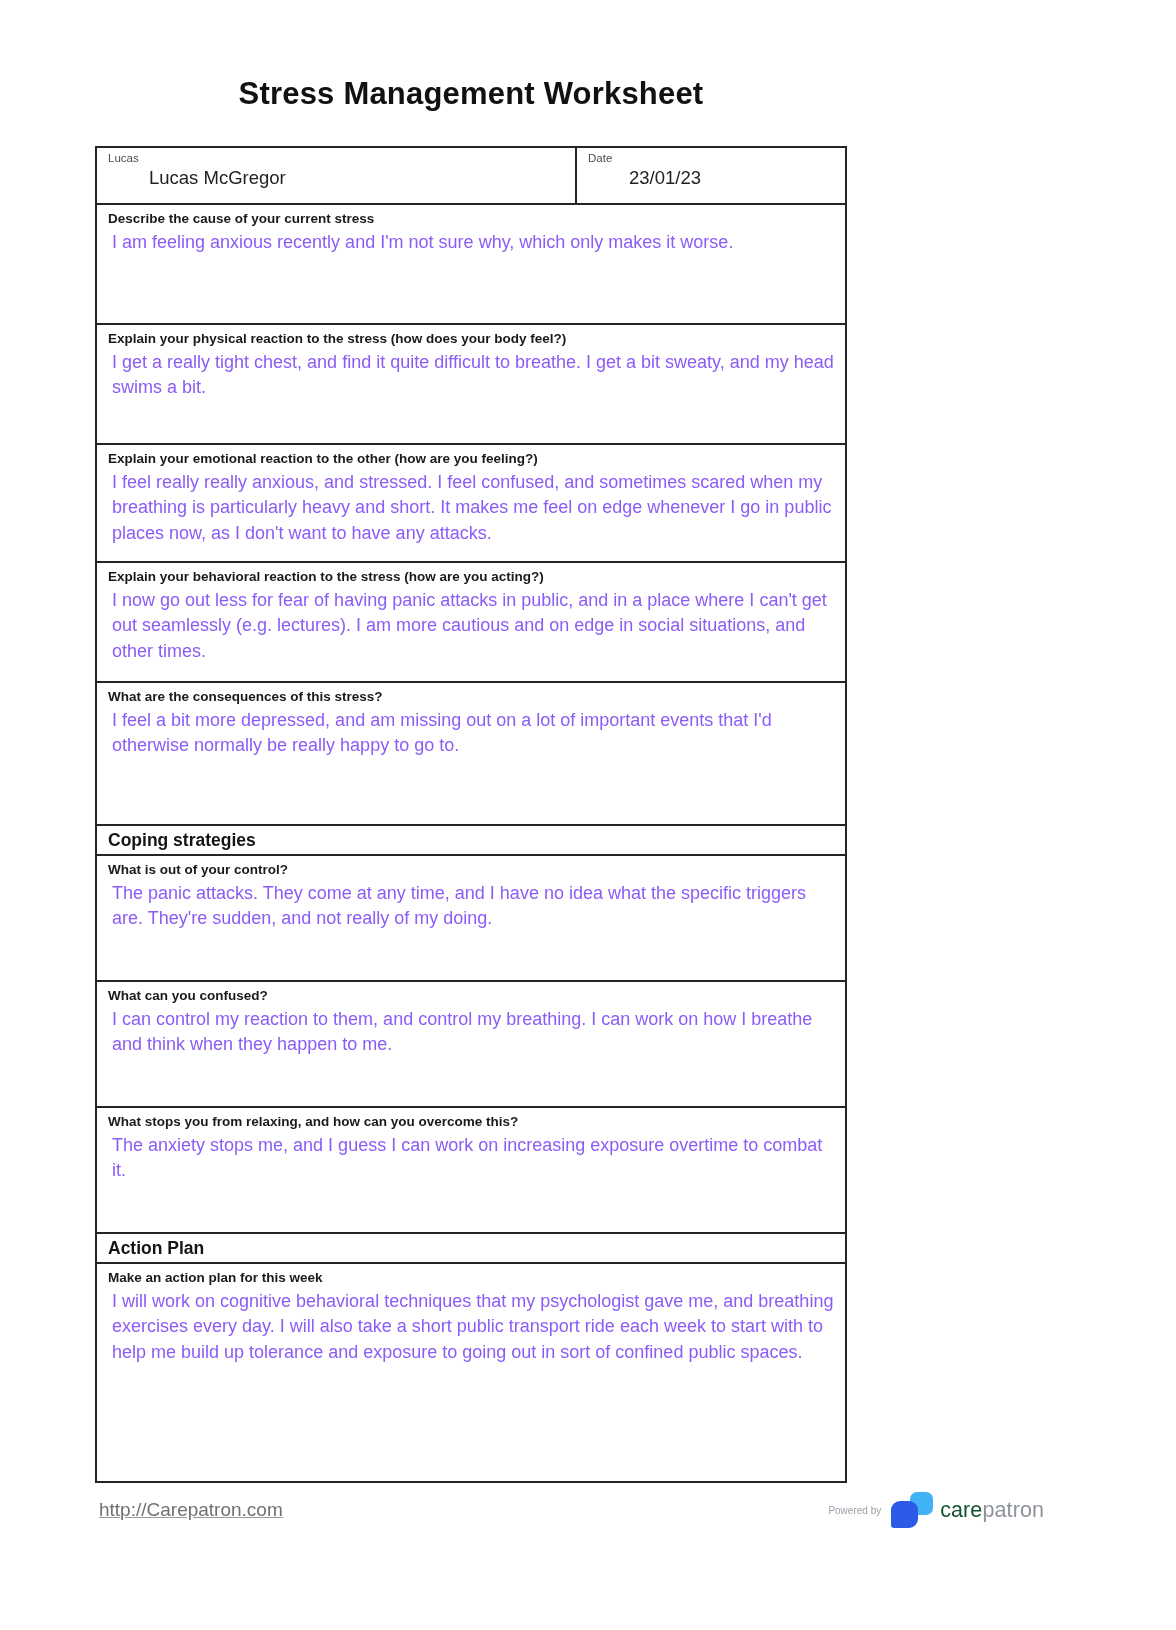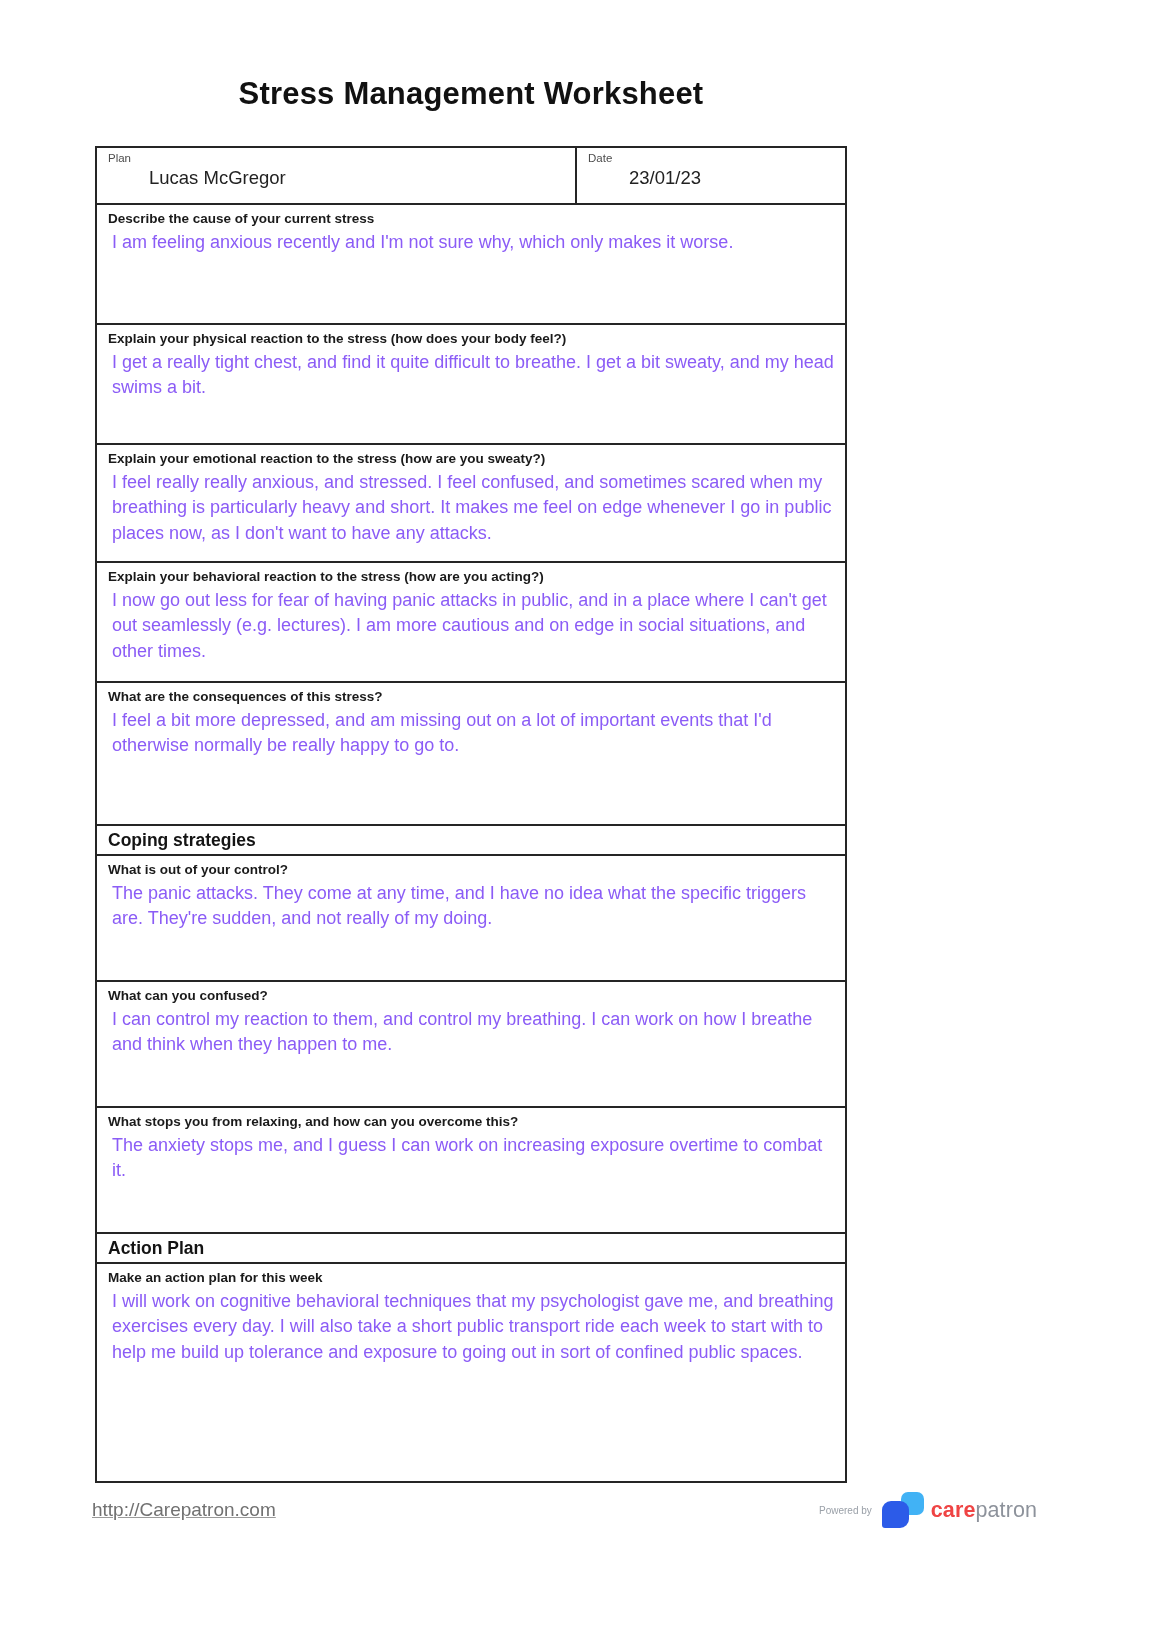--- a/index.html
+++ b/index.html
@@ -45,21 +45,21 @@
   .header-row {
     padding: 4px 11px;
     font-size: 17.5px;
     font-weight: bold;
     color: #141414;
     height: 30px;
     line-height: 1.2;
   }
   .footer {
     position: absolute;
-    left: 92px;
+    left: 99px;
     top: 1492px;
     width: 945px;
     display: flex;
     justify-content: space-between;
     align-items: center;
   }
   .site-link {
     color: #717171;
     font-size: 19px;
     text-decoration: underline;
@@ -74,55 +74,55 @@
     border-radius: 7px;
     z-index: 1;
   }
   .bubble-dark {
     position: absolute; left: 0; bottom: 0;
     width: 27px; height: 27px;
     border-radius: 9px 9px 9px 3px;
     z-index: 2;
   }
   .brand-text { font-size: 21.5px; letter-spacing: 0.1px; }
-  .brand-care { font-weight: bold; color: #ef4444; }
+  .brand-care { font-weight: normal; color: #14532d; }
   .brand-patron { font-weight: normal; color: #8d929b; }
 </style>
 </head>
 <body>
 
 <div class="sheet">
 
   <h1 class="doc-title">Stress Management Worksheet</h1>
 
   <div class="wtable">
 
     <div class="row meta-row">
       <div class="meta-cell name-cell">
-        <div class="field-label">Plan</div>
+        <div class="field-label">Lucas</div>
         <div class="field-value">Lucas McGregor</div>
       </div>
       <div class="meta-cell date-cell">
         <div class="field-label">Date</div>
         <div class="field-value">23/01/23</div>
       </div>
     </div>
 
     <div class="row qa" style="height:120px">
       <div class="q-label">Describe the cause of your current stress</div>
       <div class="q-answer">I am feeling anxious recently and I'm not sure why, which only makes it worse.</div>
     </div>
 
     <div class="row qa" style="height:120px">
       <div class="q-label">Explain your physical reaction to the stress (how does your body feel?)</div>
       <div class="q-answer">I get a really tight chest, and find it quite difficult to breathe. I get a bit sweaty, and my head swims a bit.</div>
     </div>
 
     <div class="row qa" style="height:118px">
-      <div class="q-label">Explain your emotional reaction to the stress (how are you sweaty?)</div>
+      <div class="q-label">Explain your emotional reaction to the other (how are you feeling?)</div>
       <div class="q-answer">I feel really really anxious, and stressed. I feel confused, and sometimes scared when my breathing is particularly heavy and short. It makes me feel on edge whenever I go in public places now, as I don't want to have any attacks.</div>
     </div>
 
     <div class="row qa" style="height:120px">
       <div class="q-label">Explain your behavioral reaction to the stress (how are you acting?)</div>
       <div class="q-answer">I now go out less for fear of having panic attacks in public, and in a place where I can't get out seamlessly (e.g. lectures). I am more cautious and on edge in social situations, and other times.</div>
     </div>
 
     <div class="row qa" style="height:143px">
       <div class="q-label">What are the consequences of this stress?</div>

